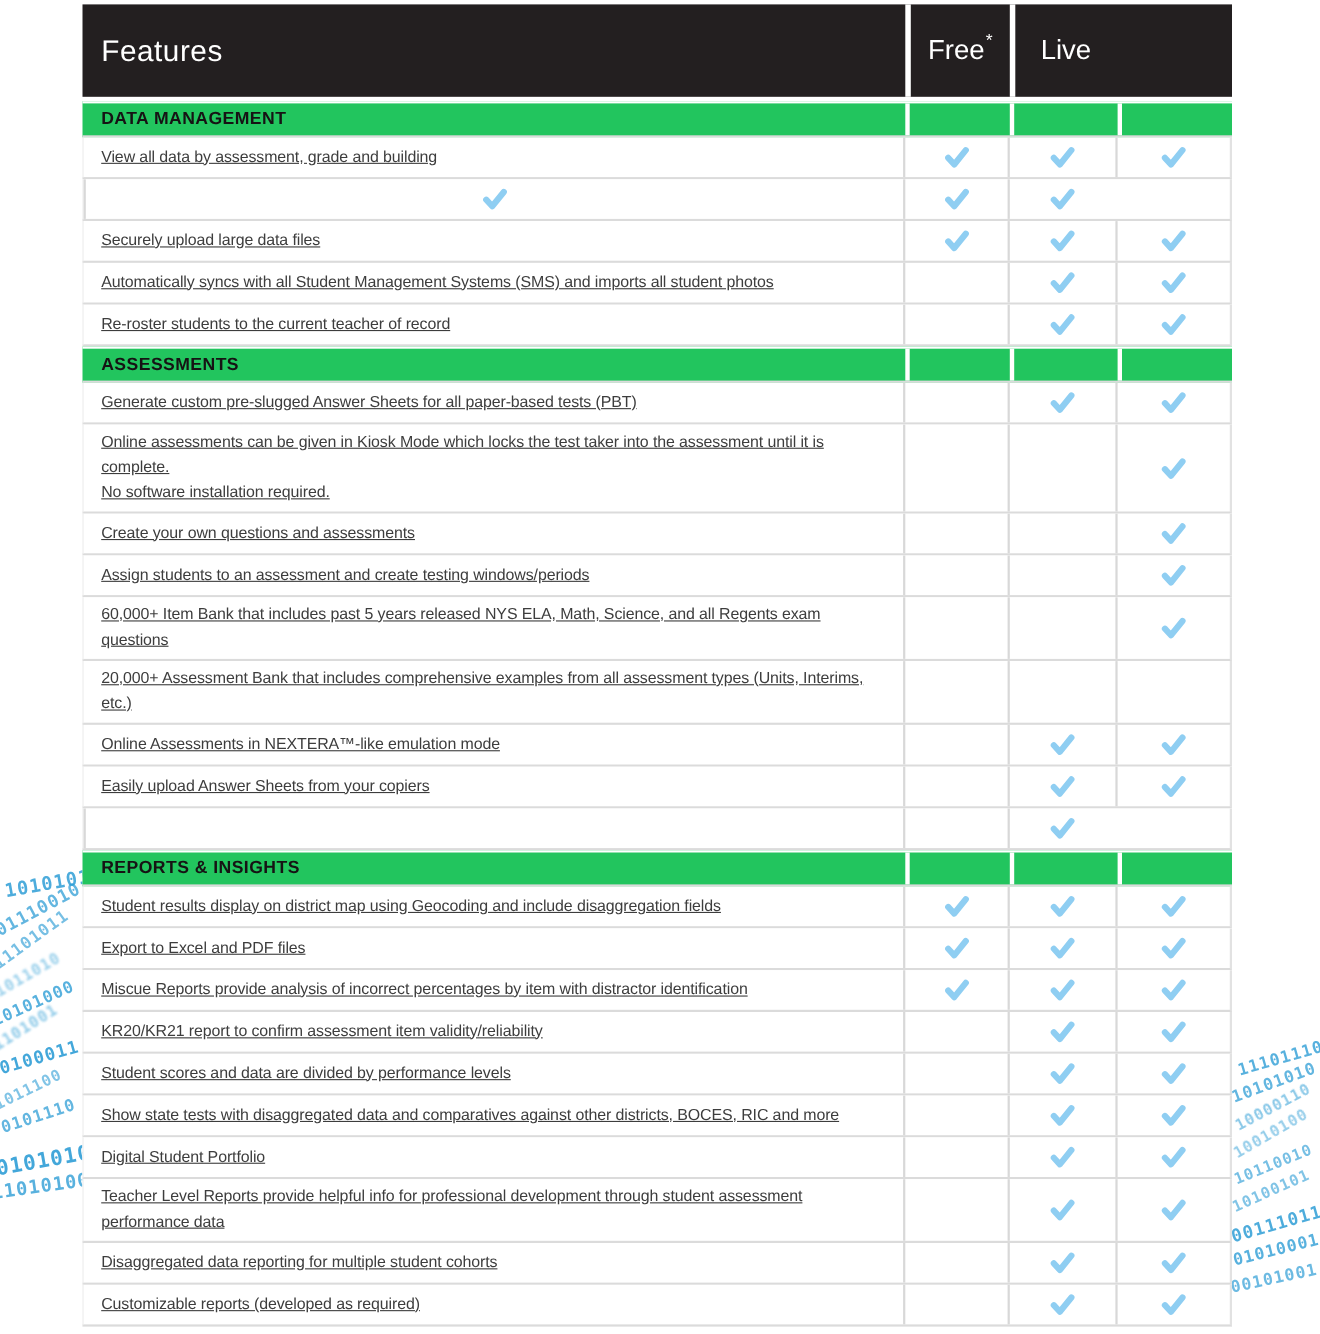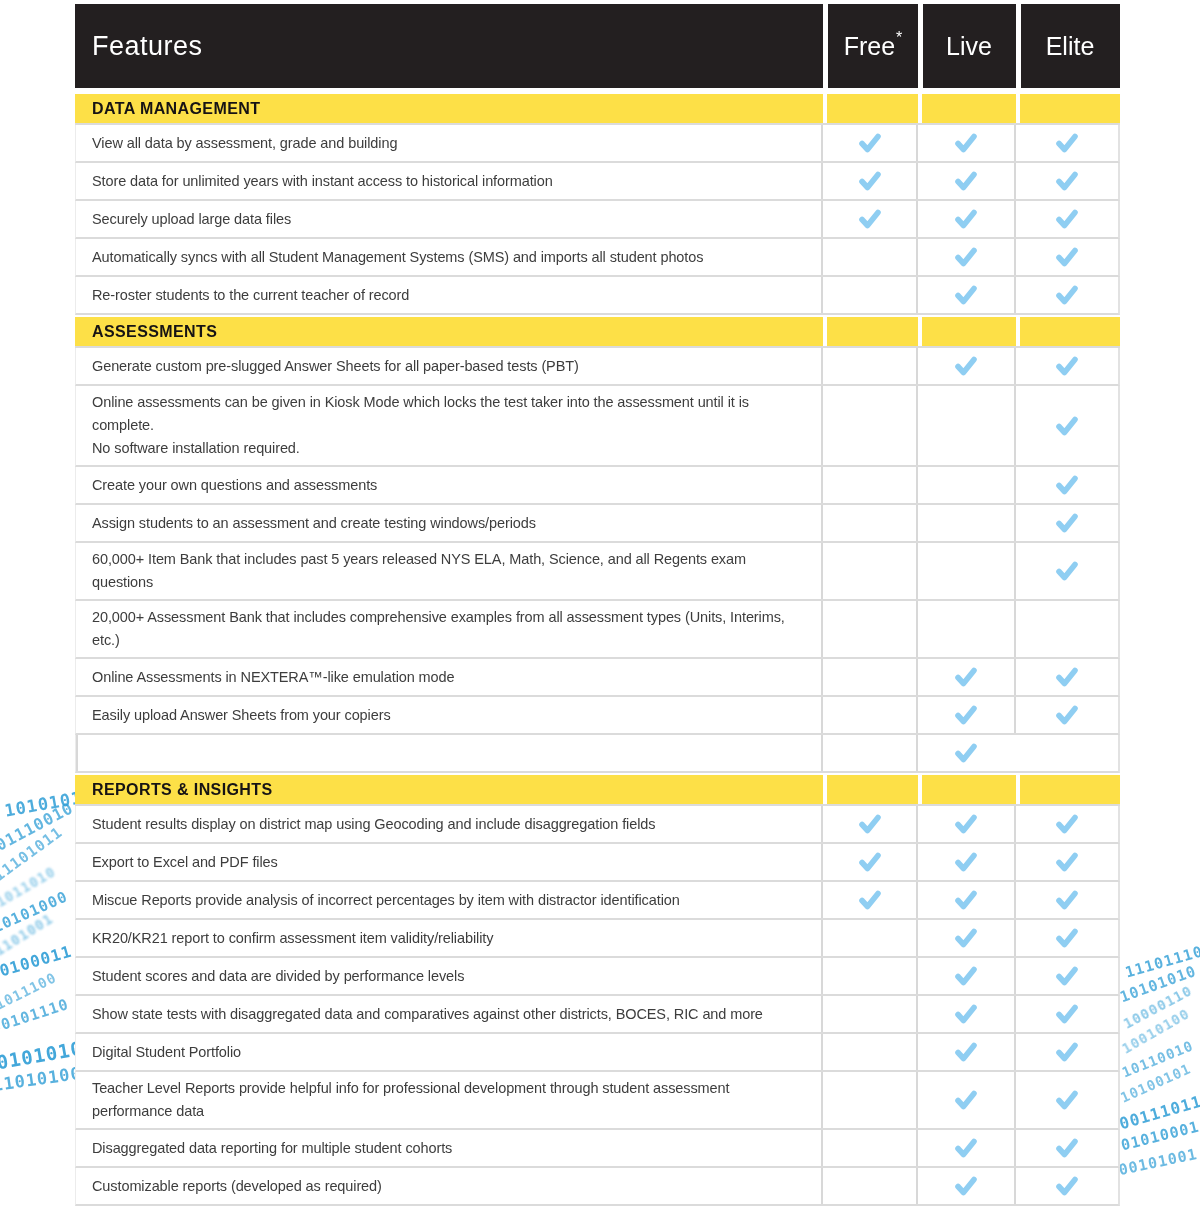--- a/index.html
+++ b/index.html
@@ -22,32 +22,32 @@
     color: #ffffff; font-size: 27px; letter-spacing: .5px;
     display: flex; align-items: center; padding-left: 17px; font-weight: 400;
   }
   .header-col {
     color: #ffffff; font-size: 25px; font-weight: 400;
     display: flex; align-items: center; justify-content: center;
     border-left: 5px solid #ffffff;
   }
   .header-col sup { font-size: 16px; position: relative; top: -8px; margin-left: 1px; }
 
-  .section-row { background: #fde047; height: 33px; border-bottom: 2px solid #dbdbdb; border-top: 2px solid #ffffff; }
+  .section-row { background: #22c55e; height: 33px; border-bottom: 2px solid #dbdbdb; border-top: 2px solid #ffffff; }
   .section-title {
     display: flex; align-items: center; padding-left: 17px;
     font-weight: bold; font-size: 16px; color: #161314; letter-spacing: .4px;
   }
   .section-spacer { border-left: 4px solid #ffffff; }
 
   .body-row { background: #ffffff; min-height: 38px; border-bottom: 2px solid #dbdbdb; border-left: 1px solid #ececec; border-right: 2px solid #e2e2e2; }
   .feature-text {
     display: flex; align-items: center; padding: 5px 16px;
     font-size: 14.5px; color: #3d3d3d; line-height: 23px;
-    white-space: pre-line; letter-spacing: -0.1px;
+    white-space: pre-line; letter-spacing: -0.1px; text-decoration: underline;
   }
   .body-row .check-cell {
     border-left: 2px solid #d8d8d8;
     display: flex; align-items: center; justify-content: center;
   }
 
   
   .footnote {
     position: absolute; left: 75px; top: 1181px; width: 1045px;
     text-align: center; font-size: 13.5px; color: #383838; z-index: 2; margin-top: 44px;
@@ -117,24 +117,20 @@
   <div class="row header-row">
     <div class="cell feature-cell header-title">Features</div>
     <div class="cell check-cell header-col">
         <span>Free</span>
         <sup>*</sup>
       </div>
     <div class="cell check-cell header-col">
         <span>Live</span>
         <sup></sup>
       </div>
-    <div class="cell check-cell header-col">
-        <span>Elite</span>
-        <sup></sup>
-      </div>
   </div>
   <div id="table-body">
       <div class="row section-row">
         <div class="cell feature-cell section-title">DATA MANAGEMENT</div>
         <div class="cell check-cell section-spacer"></div>
         <div class="cell check-cell section-spacer"></div>
         <div class="cell check-cell section-spacer"></div>
       </div>
       <div class="row body-row">
         <div class="cell feature-cell feature-text">View all data by assessment, grade and building</div>
@@ -148,21 +144,20 @@
             <path d="M4 11.5 L9.5 17.5 L20 4.5" fill="none" stroke="#8fcef2" stroke-width="5.6" stroke-linecap="round" stroke-linejoin="round"></path>
           </svg>
         </div>
         <div class="cell check-cell">
           <svg width="24" height="22" viewBox="0 0 24 22">
             <path d="M4 11.5 L9.5 17.5 L20 4.5" fill="none" stroke="#8fcef2" stroke-width="5.6" stroke-linecap="round" stroke-linejoin="round"></path>
           </svg>
         </div>
       </div>
       <div class="row body-row">
-        <div class="cell feature-cell feature-text">Store data for unlimited years with instant access to historical information</div>
         <div class="cell check-cell">
           <svg width="24" height="22" viewBox="0 0 24 22">
             <path d="M4 11.5 L9.5 17.5 L20 4.5" fill="none" stroke="#8fcef2" stroke-width="5.6" stroke-linecap="round" stroke-linejoin="round"></path>
           </svg>
         </div>
         <div class="cell check-cell">
           <svg width="24" height="22" viewBox="0 0 24 22">
             <path d="M4 11.5 L9.5 17.5 L20 4.5" fill="none" stroke="#8fcef2" stroke-width="5.6" stroke-linecap="round" stroke-linejoin="round"></path>
           </svg>
         </div>

